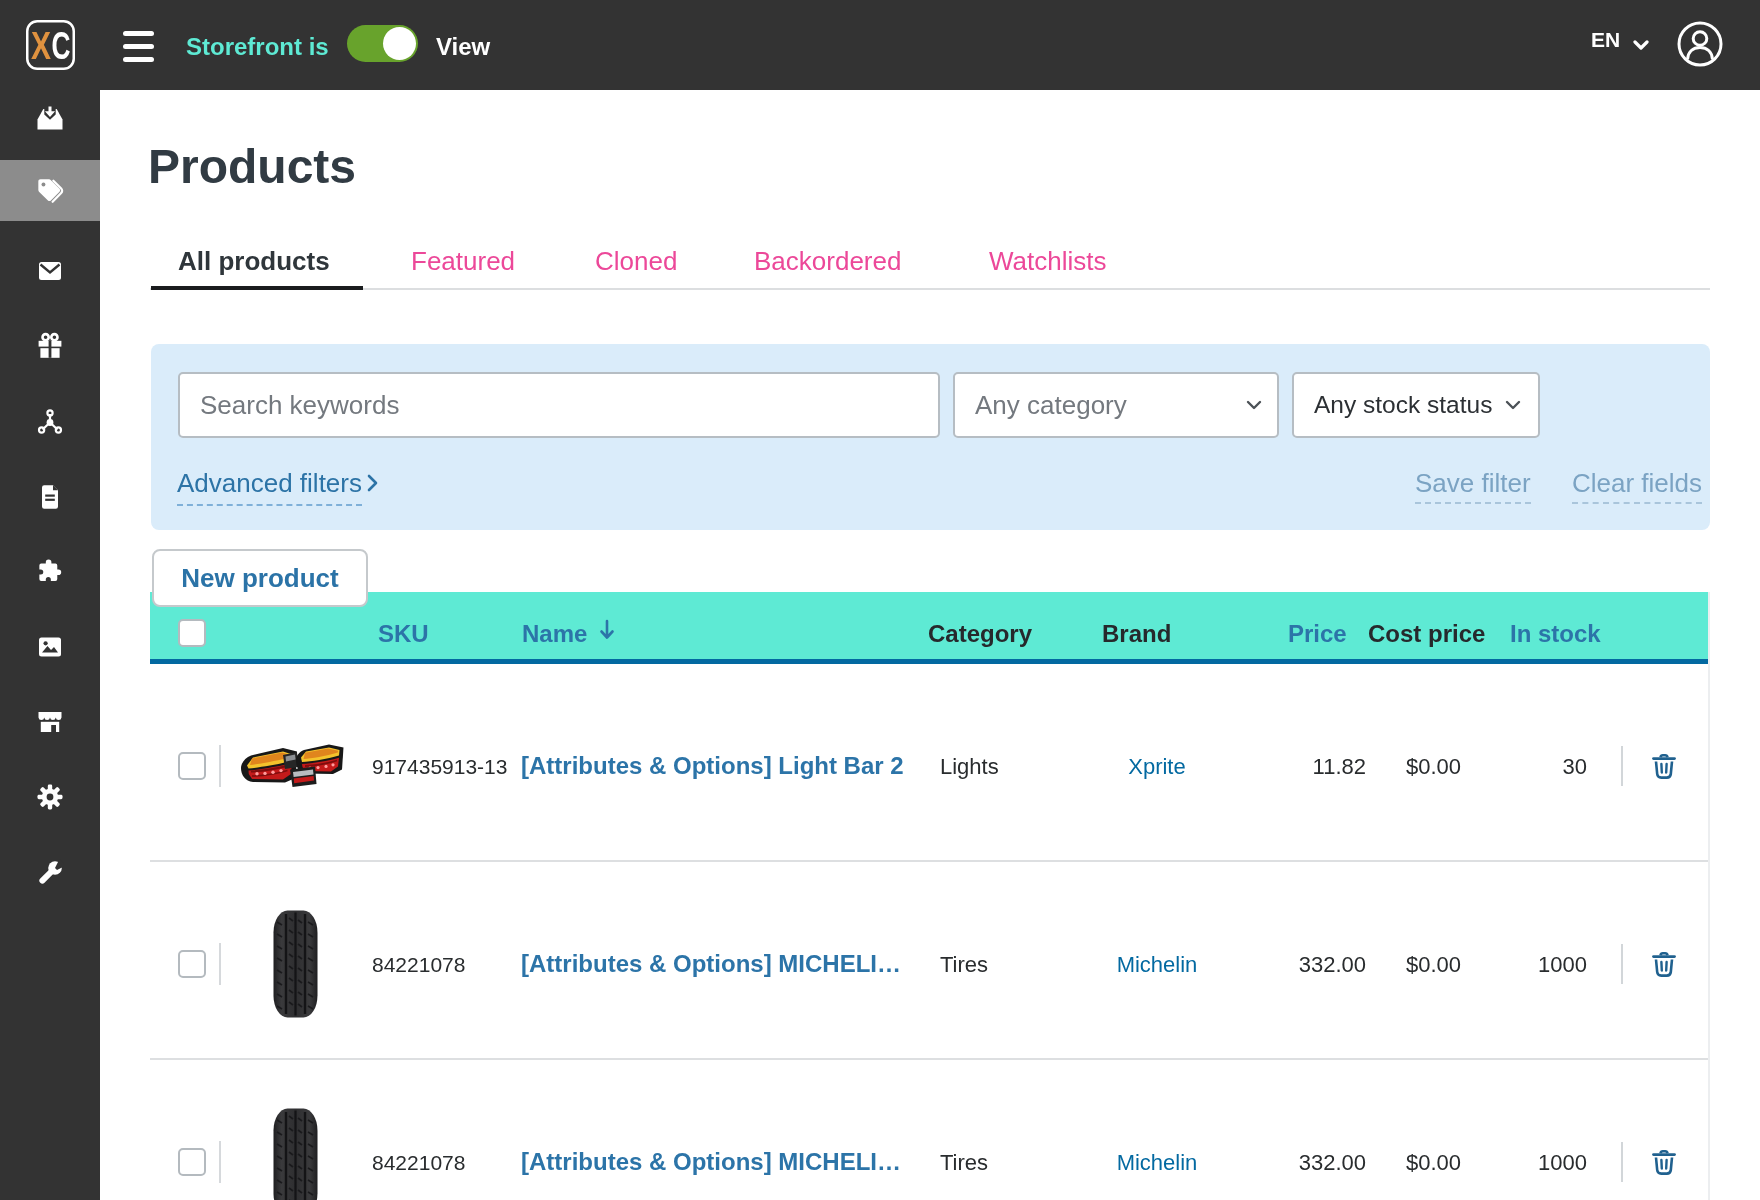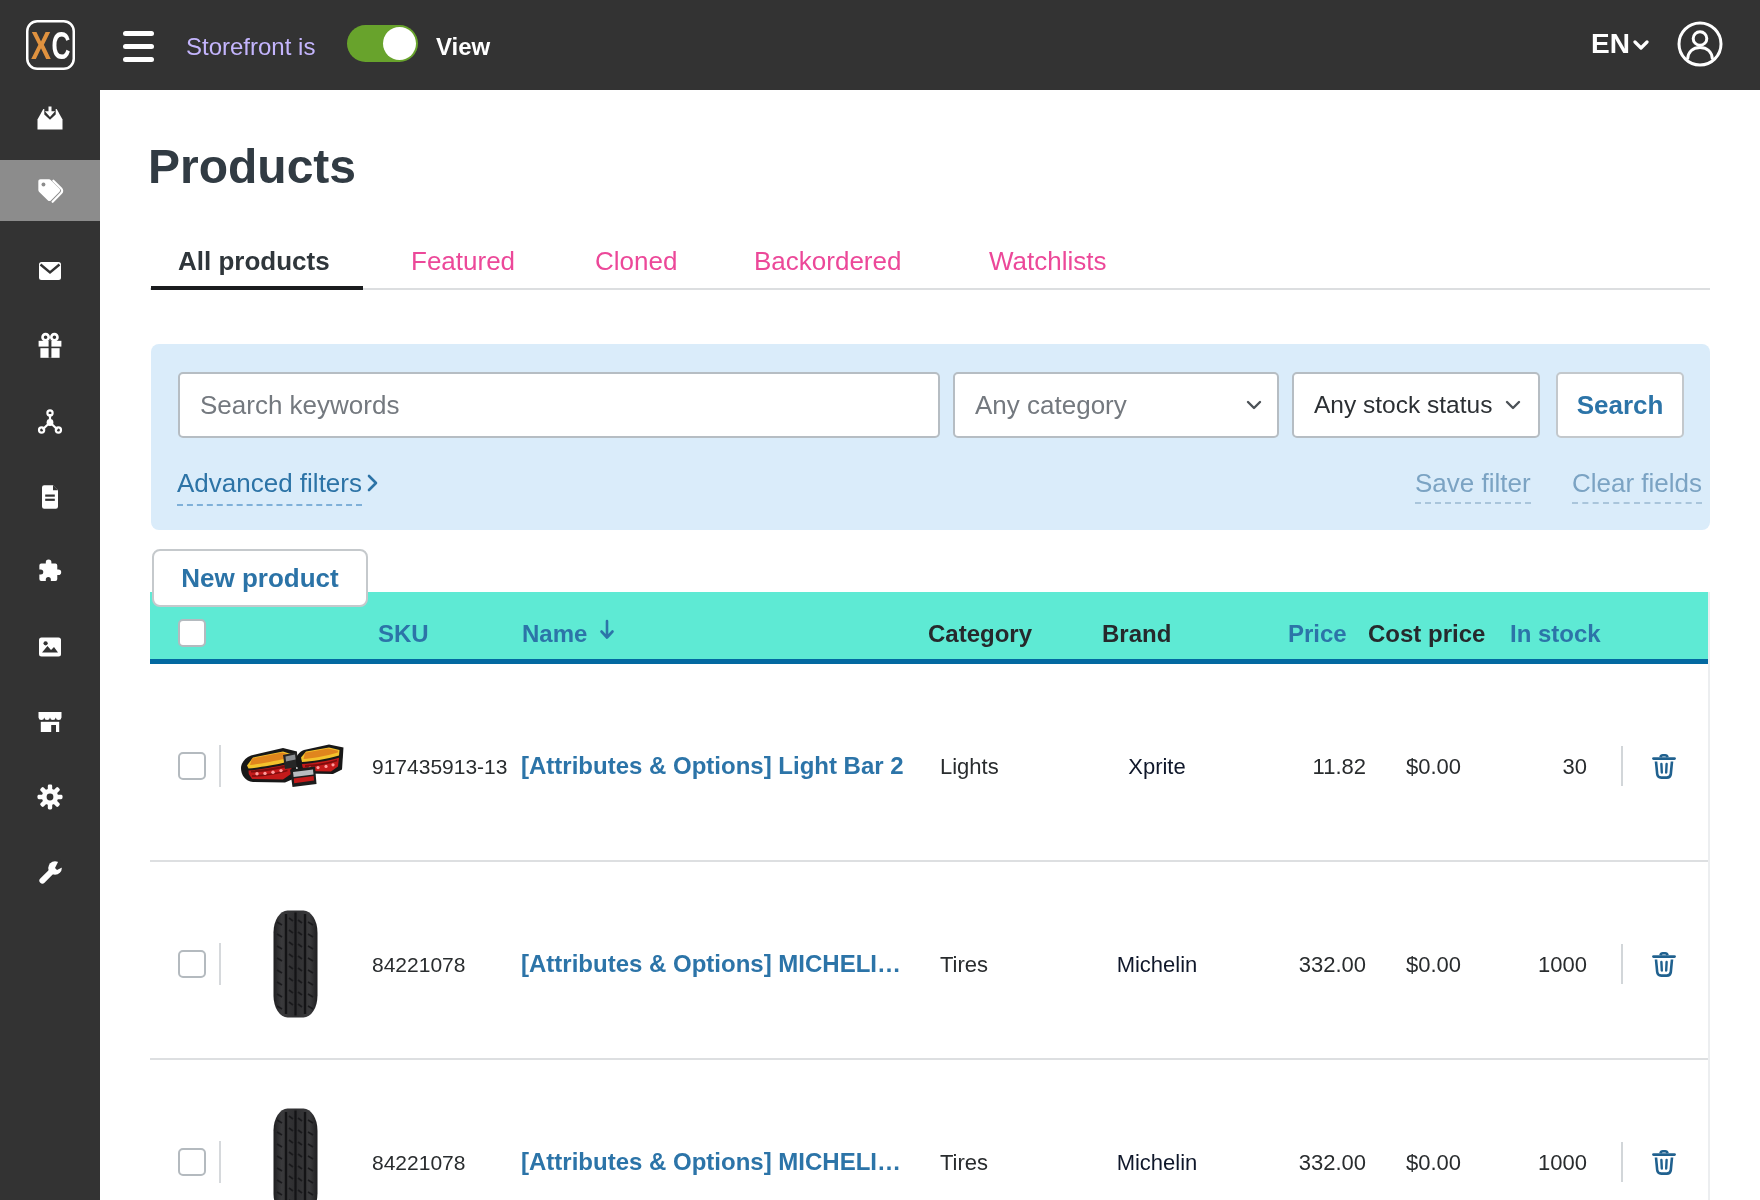--- a/index.html
+++ b/index.html
@@ -4,25 +4,25 @@
 <style>
 * { margin:0; padding:0; box-sizing:border-box; }
 html,body { width:1760px; height:1200px; overflow:hidden; background:#fff;
   font-family:"Liberation Sans", sans-serif; }
 
 #topbar { position:absolute; left:0; top:0; width:1760px; height:90px; background:#333333; }
 #logo { position:absolute; left:26px; top:20px; }
 #burger { position:absolute; left:123px; top:31px; width:31px; height:31px; }
 #burger span { position:absolute; left:0; width:31px; height:4.5px; background:#fff; border-radius:2.5px; }
 #burger span:nth-child(1){ top:0; } #burger span:nth-child(2){ top:13px; } #burger span:nth-child(3){ top:26px; }
-#sflabel { position:absolute; left:186px; top:33px; font-size:24px; font-weight:normal; color:#c4b5fd; }
+#sflabel { position:absolute; left:186px; top:33px; font-size:24px; font-weight:bold; color:#5eead4; }
 #toggle { position:absolute; left:347px; top:25px; width:71px; height:37px; border-radius:19px; background:#68a32c; }
 #toggle .knob { position:absolute; right:2px; top:2px; width:33px; height:33px; border-radius:50%; background:#fff; }
 #viewlabel { position:absolute; left:436px; top:33px; font-size:24px; font-weight:bold; color:#fff; }
-#enlabel { position:absolute; left:1591px; top:28px; font-size:28px; font-weight:bold; color:#fff; }
+#enlabel { position:absolute; left:1591px; top:28px; font-size:21px; font-weight:bold; color:#fff; }
 #enchev { position:absolute; left:1633px; top:40px; }
 #person { position:absolute; left:1677px; top:21px; }
 
 #sidebar { position:absolute; left:0; top:90px; width:100px; height:1110px; background:#333333; }
 #sidehl { position:absolute; left:0; top:70px; width:100px; height:61px; background:#8c8c8c; }
 .sicon { position:absolute; left:36px; width:28px; height:28px; }
 
 #main { position:absolute; left:100px; top:90px; width:1660px; height:1110px; background:#fff; }
 h1 { position:absolute; left:48px; top:51px; font-size:48px; font-weight:bold; color:#313b43; line-height:52px; }
 
@@ -59,21 +59,21 @@
 #thead .hd { color:#26292c; }
 .cb { position:absolute; left:28px; width:28px; height:28px; background:#fff;
   border:2px solid #b4babf; border-radius:5px; }
 .row { position:relative; height:198px; border-bottom:2px solid #dddfe1; }
 .row .cb { top:88px; }
 .sep1 { position:absolute; left:69px; top:81px; width:2px; height:42px; background:#d6d9dc; }
 .sep2 { position:absolute; left:1471px; top:82px; width:2px; height:40px; background:#d2d6d9; }
 .sku { position:absolute; left:222px; top:91px; font-size:21px; color:#292c2e; line-height:24px; }
 .pname { position:absolute; left:371px; top:88px; font-size:24px; font-weight:bold; color:#2c74a8; line-height:28px; }
 .cat { position:absolute; left:790px; top:91px; font-size:22px; color:#292c2e; line-height:24px; }
-.brand { position:absolute; left:932px; top:91px; width:150px; text-align:center; font-size:22px; color:#0f172a; line-height:24px; }
+.brand { position:absolute; left:932px; top:91px; width:150px; text-align:center; font-size:22px; color:#0369a1; line-height:24px; }
 .price { position:absolute; left:1100px; top:91px; width:116px; text-align:right; font-size:22px; color:#292c2e; line-height:24px; }
 .cost { position:absolute; left:1228px; top:91px; width:111px; text-align:center; font-size:22px; color:#292c2e; line-height:24px; }
 .instock { position:absolute; left:1330px; top:91px; width:107px; text-align:right; font-size:22px; color:#292c2e; line-height:24px; }
 .trash { position:absolute; left:1501px; top:89px; }
 .pimg { position:absolute; }
 </style>
 </head>
 <body>
 <div id="topbar">
   <svg id="logo" width="49" height="50" viewBox="0 0 49 50">
@@ -201,21 +201,20 @@
   <div id="fpanel">
     <div class="finput" id="fcat">Any category</div>
     <div class="finput" id="fsearch">Search keywords</div>
     <svg class="fchev" style="left:1095px; top:56px" width="16" height="10" viewBox="0 0 16 10">
         <polyline points="2,2 8,8 14,2" fill="none" stroke="#4c5257" stroke-width="2.4" stroke-linecap="round" stroke-linejoin="round"></polyline>
       </svg>
     <div class="finput" id="fstock">Any stock status</div>
     <svg class="fchev" style="left:1354px; top:56px" width="16" height="10" viewBox="0 0 16 10">
         <polyline points="2,2 8,8 14,2" fill="none" stroke="#4c5257" stroke-width="2.4" stroke-linecap="round" stroke-linejoin="round"></polyline>
       </svg>
-    <div id="fbtn">Search</div>
     <div id="advf">Advanced filters</div>
     <svg id="advchev" width="12" height="18" viewBox="0 0 12 18">
         <polyline points="2,2 9,9 2,16" fill="none" stroke="#2c73a6" stroke-width="2.6" stroke-linecap="round" stroke-linejoin="round"></polyline>
       </svg>
     <div id="savef">Save filter</div>
     <div id="clearf">Clear fields</div>
   </div>
 
   <div id="npbtn">New product</div>
 

